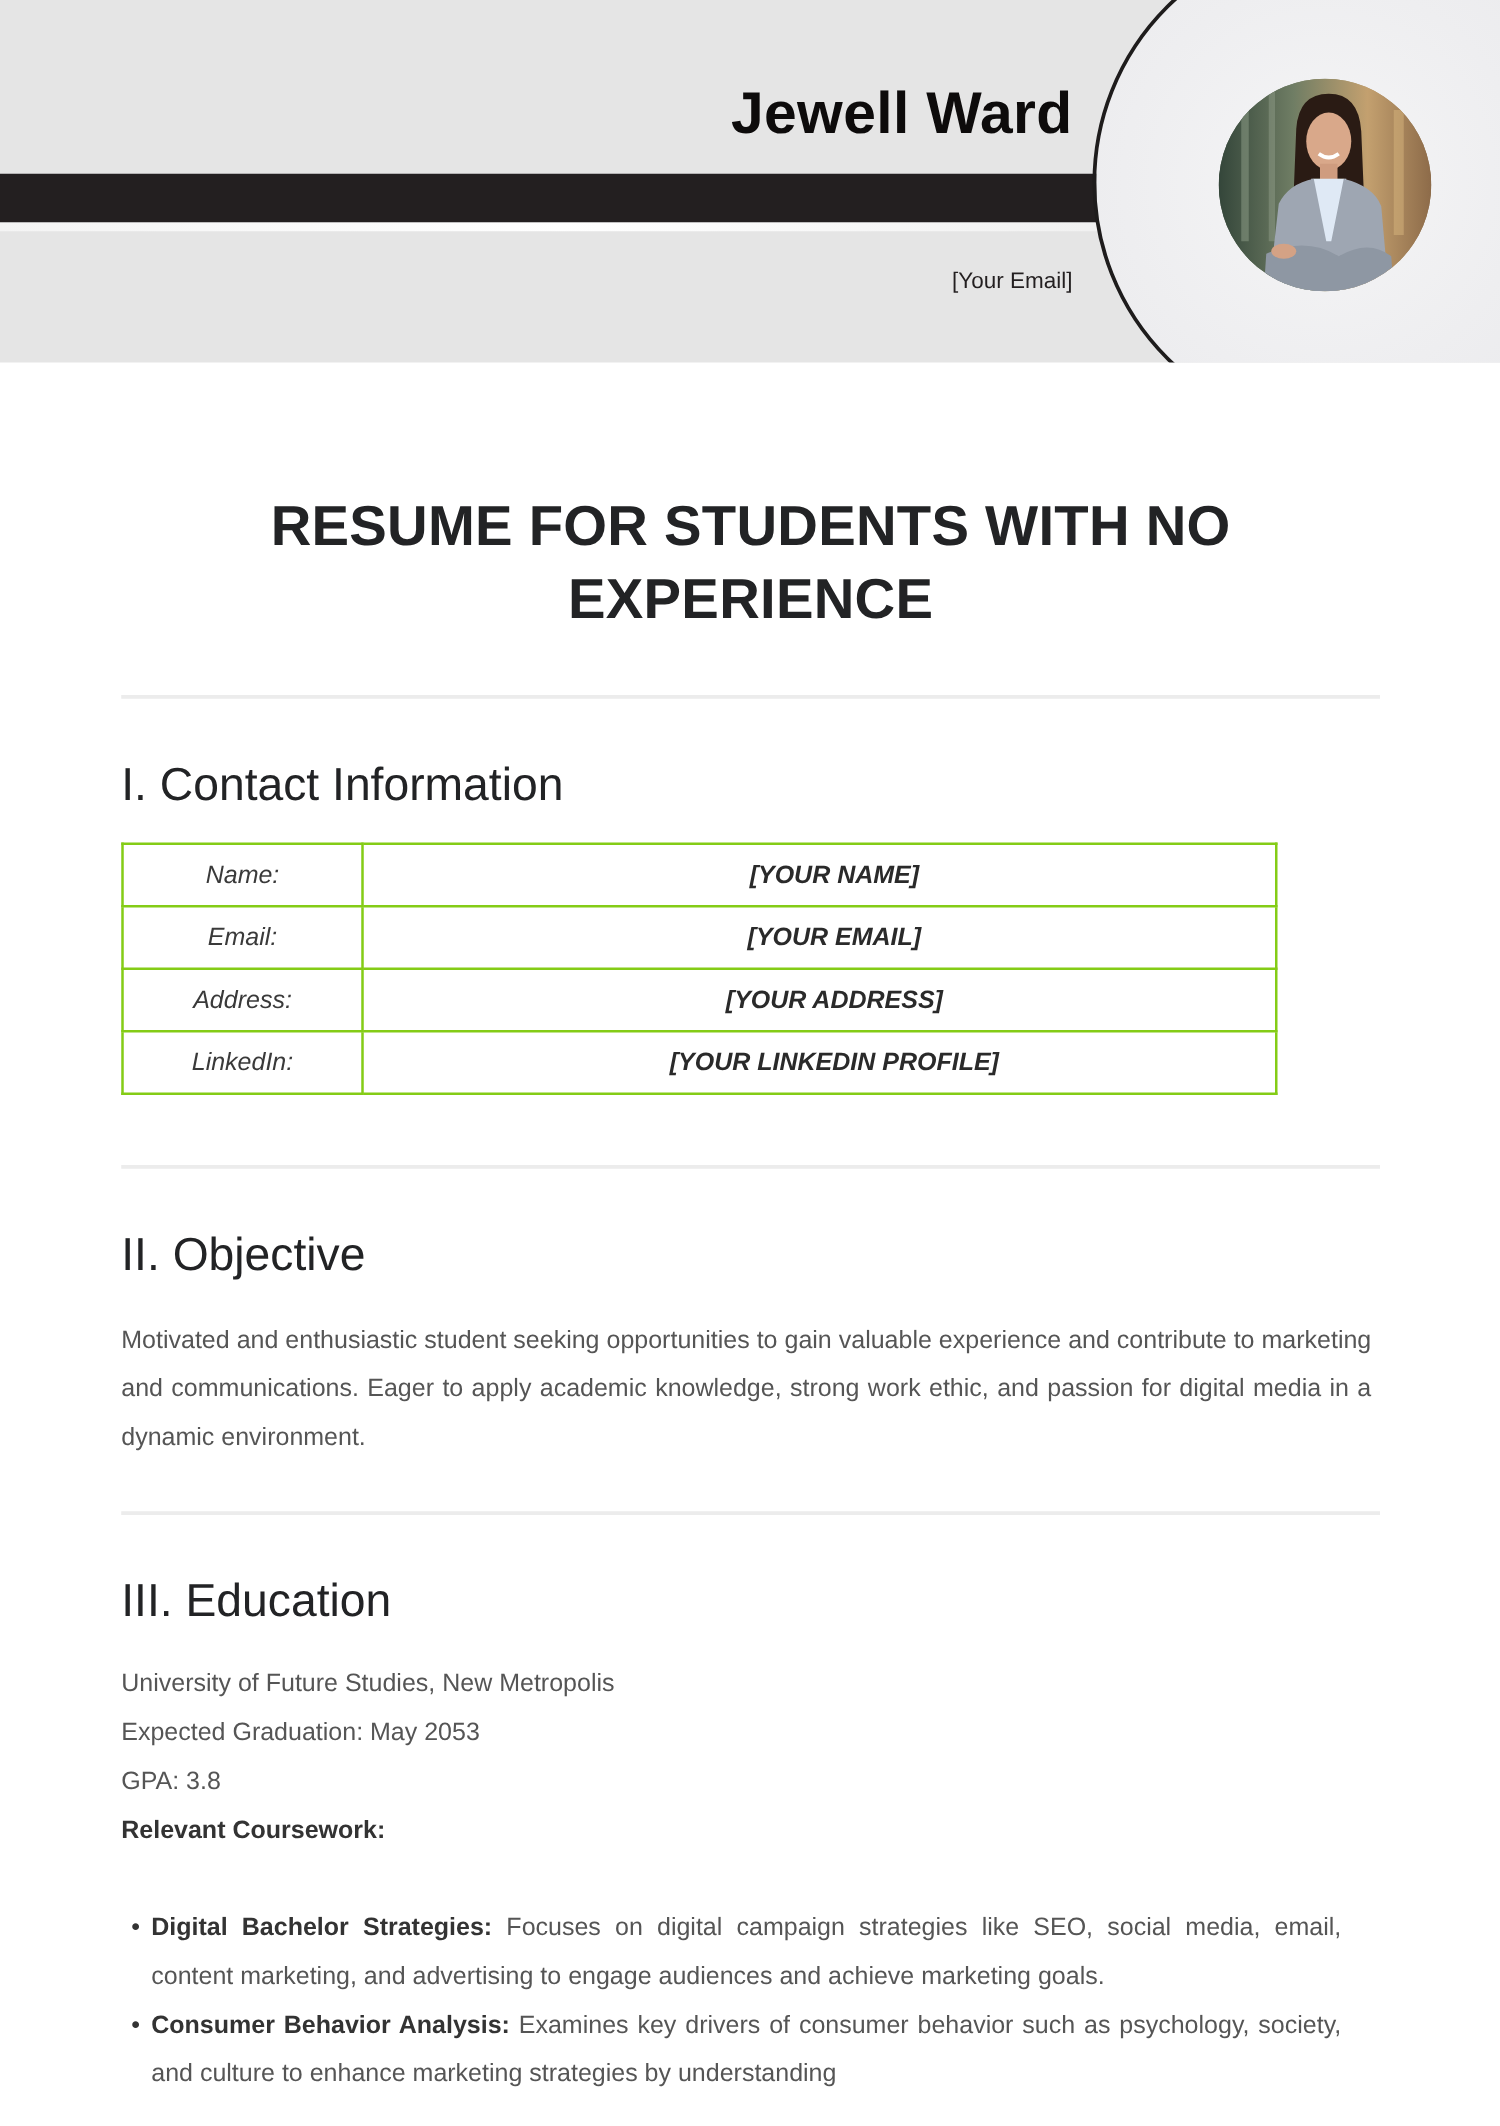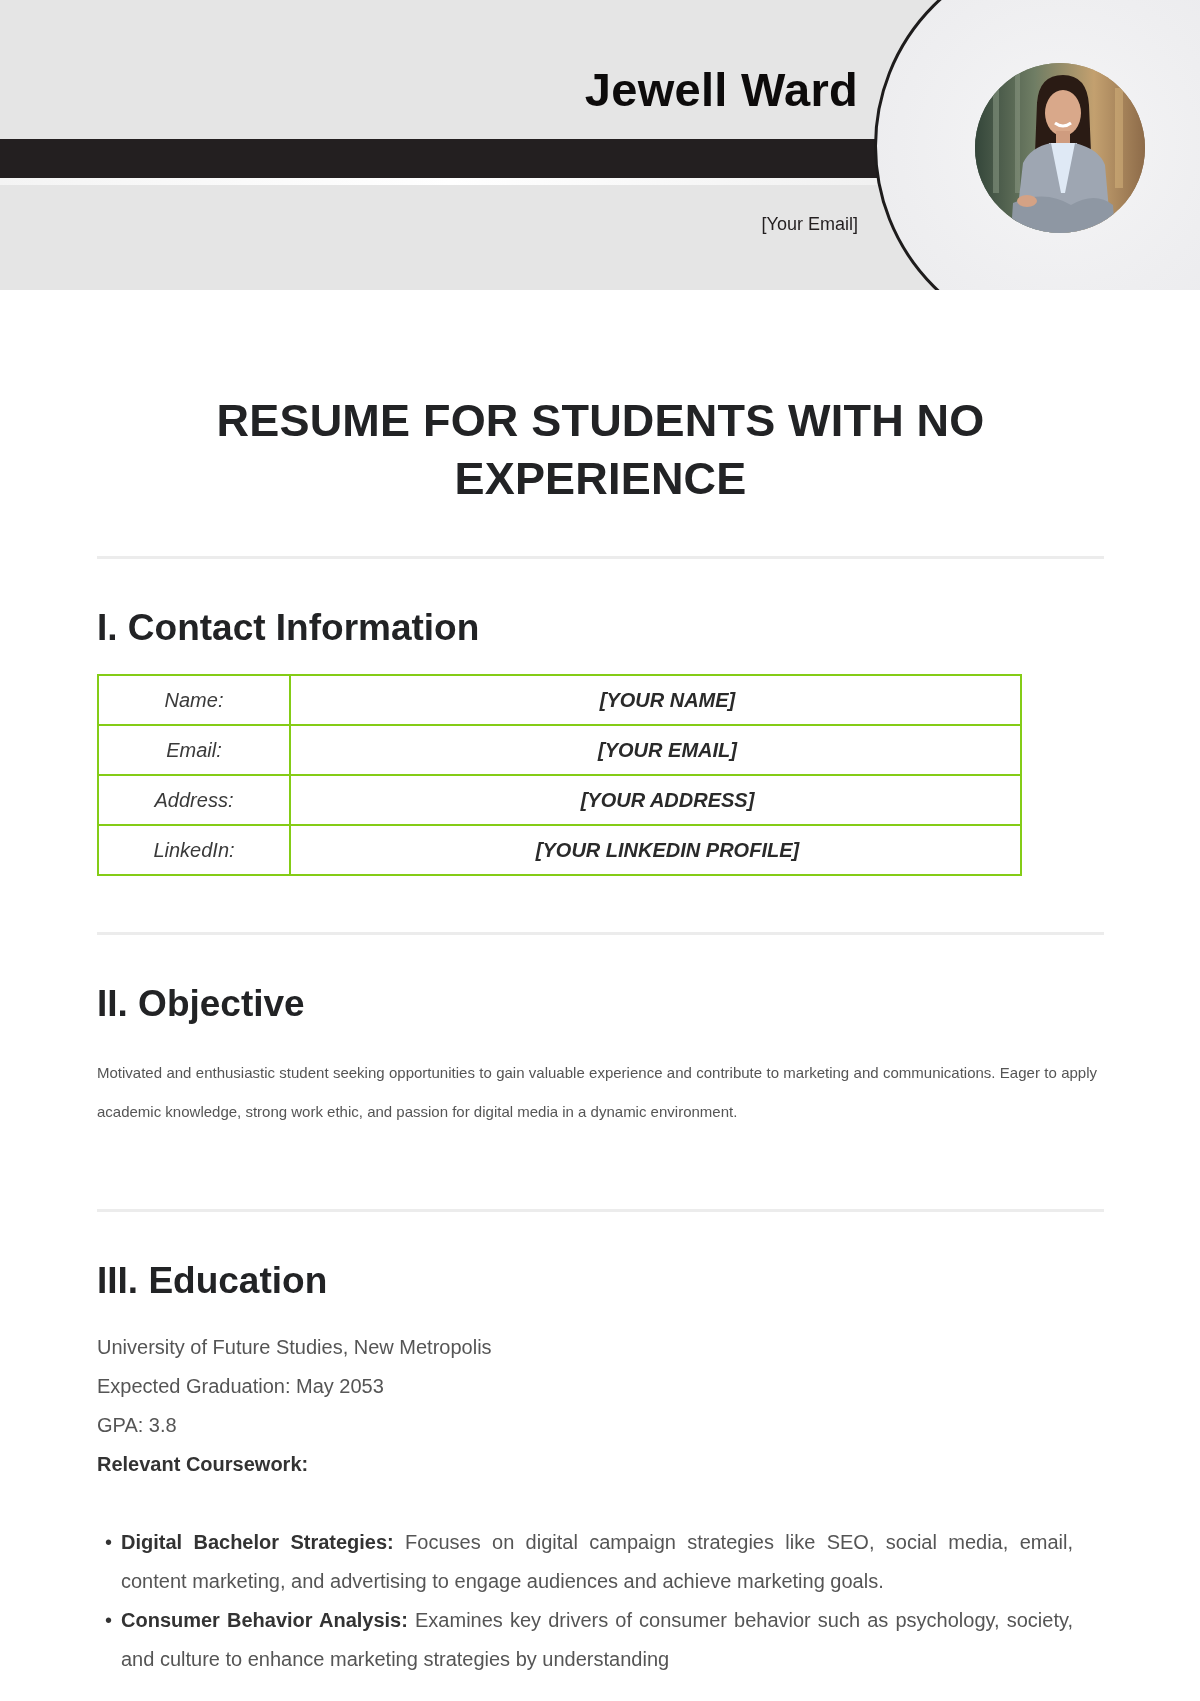--- a/index.html
+++ b/index.html
@@ -104,21 +104,21 @@
     height: 3px;
     background: #ececec;
   }
 
   .section-heading {
     position: absolute;
     left: 97px;
     font-size: 37px;
     line-height: 44px;
     color: #222325;
-    font-weight: bold;
+    font-weight: normal;
     white-space: nowrap;
   }
 
   
   .contact-table {
     position: absolute;
     left: 97px;
     top: 674px;
     width: 925px;
     border-collapse: collapse;
@@ -140,21 +140,21 @@
     font-weight: bold;
     color: #2a2a2a;
     padding-left: 24px;
   }
 
   
   .paragraph {
     position: absolute;
     left: 97px;
     width: 1000px;
-    font-size: 15px;
+    font-size: 20px;
     line-height: 39px;
     color: #555555;
     text-align: justify;
   }
   .edu-lines {
     position: absolute;
     left: 97px;
     top: 1328px;
     width: 1000px;
     font-size: 20px;

